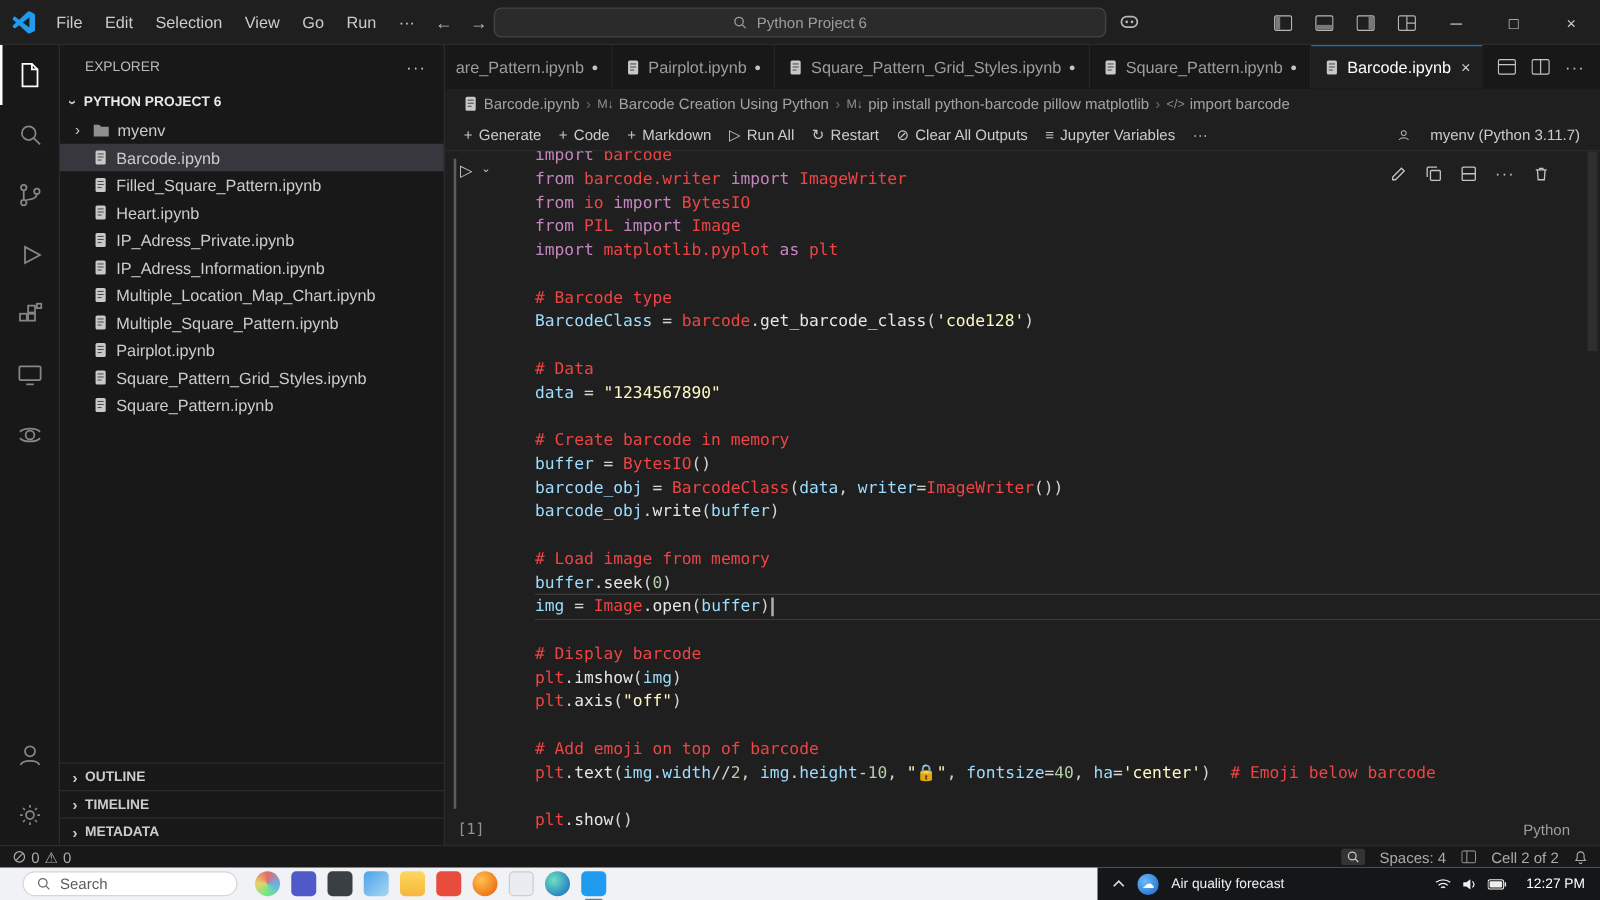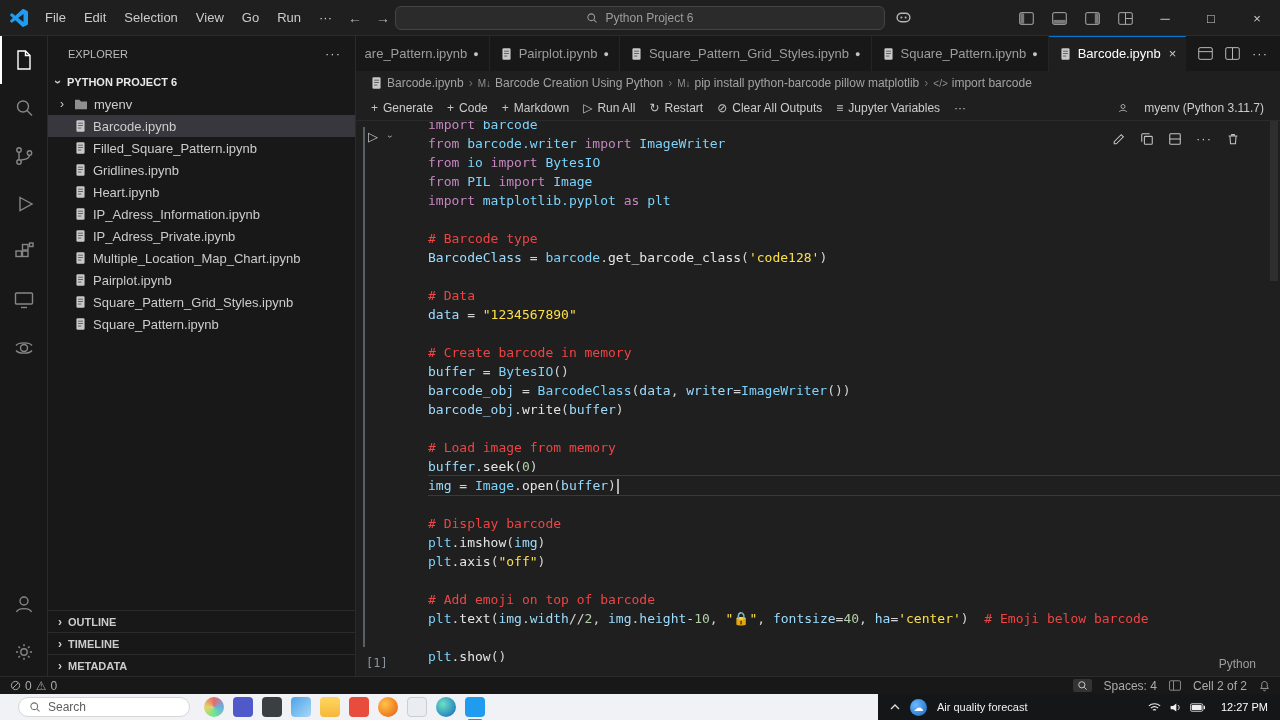--- a/index.html
+++ b/index.html
@@ -78,22 +78,22 @@
 
   .editor-body { position:relative; flex:1; overflow:hidden; }
   .cell-focus-bar { position:absolute; left:7px; top:6px; height:520px; width:2px; background:#5a5f66; }
   .cell-run { position:absolute; left:12px; top:8px; color:#c5c5c5; font-size:13px; display:flex; gap:3px; }
   .code { position:absolute; left:72px; top:-6px; right:0;
     font-family:"DejaVu Sans Mono", monospace; font-size:13px; line-height:19px; white-space:pre; }
   .code-line { height:19px; }
   .code-line.current { box-shadow:0 1px 0 #3a3a3a, 0 -1px 0 #3a3a3a; }
   .cursor { display:inline-block; width:2px; height:15px; background:#aeafad; margin-left:1px;
     vertical-align:middle; }
-  .tk-kw{color:#C586C0}.tk-cls{color:#7dd3fc}.tk-fn{color:#e5e5e5}.tk-var{color:#9CDCFE}
-  .tk-str{color:#fde047}.tk-num{color:#B5CEA8}.tk-com{color:#ef4444}.tk-pln{color:#D4D4D4}
+  .tk-kw{color:#C586C0}.tk-cls{color:#ef4444}.tk-fn{color:#e5e5e5}.tk-var{color:#9CDCFE}
+  .tk-str{color:#fef9c3}.tk-num{color:#B5CEA8}.tk-com{color:#ef4444}.tk-pln{color:#D4D4D4}
   .cell-toolbar { position:absolute; top:10px; right:40px; display:flex; align-items:center;
     gap:14px; color:#c5c5c5; }
   .ct-more { font-size:13px; letter-spacing:1px; }
   .exec-count { position:absolute; left:10px; bottom:6px; color:#8b949e;
     font-family:"DejaVu Sans Mono", monospace; font-size:12px; }
   .cell-lang { position:absolute; right:24px; bottom:5px; color:#9d9d9d; font-size:12px; }
   .vscroll { position:absolute; right:2px; top:0; width:8px; height:160px; background:#4a4a4a; opacity:.35; }
 
   
   .statusbar { height:18px; background:#181818; border-top:1px solid #2b2b2b; display:flex;
@@ -302,65 +302,65 @@
         </div>
         <div class="file-row">
           <span class="ficon">
             <svg width="13" height="14" viewBox="0 0 16 16">
               <rect x="3" y="1" width="10" height="14" rx="1.5" fill="#c8c8c8"></rect>
               <rect x="5" y="4" width="6" height="1" fill="#4a4a4a"></rect>
               <rect x="5" y="7" width="6" height="1" fill="#4a4a4a"></rect>
               <rect x="5" y="10" width="4" height="1" fill="#4a4a4a"></rect>
             </svg>
           </span>
-          <span class="flabel">Gridlines.ipynb</span>
-        </div>
-        <div class="file-row">
-          <span class="ficon">
-            <svg width="13" height="14" viewBox="0 0 16 16">
-              <rect x="3" y="1" width="10" height="14" rx="1.5" fill="#c8c8c8"></rect>
-              <rect x="5" y="4" width="6" height="1" fill="#4a4a4a"></rect>
-              <rect x="5" y="7" width="6" height="1" fill="#4a4a4a"></rect>
-              <rect x="5" y="10" width="4" height="1" fill="#4a4a4a"></rect>
-            </svg>
-          </span>
           <span class="flabel">Heart.ipynb</span>
         </div>
         <div class="file-row">
           <span class="ficon">
             <svg width="13" height="14" viewBox="0 0 16 16">
               <rect x="3" y="1" width="10" height="14" rx="1.5" fill="#c8c8c8"></rect>
               <rect x="5" y="4" width="6" height="1" fill="#4a4a4a"></rect>
               <rect x="5" y="7" width="6" height="1" fill="#4a4a4a"></rect>
               <rect x="5" y="10" width="4" height="1" fill="#4a4a4a"></rect>
             </svg>
           </span>
+          <span class="flabel">IP_Adress_Private.ipynb</span>
+        </div>
+        <div class="file-row">
+          <span class="ficon">
+            <svg width="13" height="14" viewBox="0 0 16 16">
+              <rect x="3" y="1" width="10" height="14" rx="1.5" fill="#c8c8c8"></rect>
+              <rect x="5" y="4" width="6" height="1" fill="#4a4a4a"></rect>
+              <rect x="5" y="7" width="6" height="1" fill="#4a4a4a"></rect>
+              <rect x="5" y="10" width="4" height="1" fill="#4a4a4a"></rect>
+            </svg>
+          </span>
           <span class="flabel">IP_Adress_Information.ipynb</span>
         </div>
         <div class="file-row">
           <span class="ficon">
             <svg width="13" height="14" viewBox="0 0 16 16">
               <rect x="3" y="1" width="10" height="14" rx="1.5" fill="#c8c8c8"></rect>
               <rect x="5" y="4" width="6" height="1" fill="#4a4a4a"></rect>
               <rect x="5" y="7" width="6" height="1" fill="#4a4a4a"></rect>
               <rect x="5" y="10" width="4" height="1" fill="#4a4a4a"></rect>
             </svg>
           </span>
-          <span class="flabel">IP_Adress_Private.ipynb</span>
-        </div>
-        <div class="file-row">
-          <span class="ficon">
-            <svg width="13" height="14" viewBox="0 0 16 16">
-              <rect x="3" y="1" width="10" height="14" rx="1.5" fill="#c8c8c8"></rect>
-              <rect x="5" y="4" width="6" height="1" fill="#4a4a4a"></rect>
-              <rect x="5" y="7" width="6" height="1" fill="#4a4a4a"></rect>
-              <rect x="5" y="10" width="4" height="1" fill="#4a4a4a"></rect>
-            </svg>
-          </span>
           <span class="flabel">Multiple_Location_Map_Chart.ipynb</span>
+        </div>
+        <div class="file-row">
+          <span class="ficon">
+            <svg width="13" height="14" viewBox="0 0 16 16">
+              <rect x="3" y="1" width="10" height="14" rx="1.5" fill="#c8c8c8"></rect>
+              <rect x="5" y="4" width="6" height="1" fill="#4a4a4a"></rect>
+              <rect x="5" y="7" width="6" height="1" fill="#4a4a4a"></rect>
+              <rect x="5" y="10" width="4" height="1" fill="#4a4a4a"></rect>
+            </svg>
+          </span>
+          <span class="flabel">Multiple_Square_Pattern.ipynb</span>
         </div>
         <div class="file-row">
           <span class="ficon">
             <svg width="13" height="14" viewBox="0 0 16 16">
               <rect x="3" y="1" width="10" height="14" rx="1.5" fill="#c8c8c8"></rect>
               <rect x="5" y="4" width="6" height="1" fill="#4a4a4a"></rect>
               <rect x="5" y="7" width="6" height="1" fill="#4a4a4a"></rect>
               <rect x="5" y="10" width="4" height="1" fill="#4a4a4a"></rect>
             </svg>
           </span>

